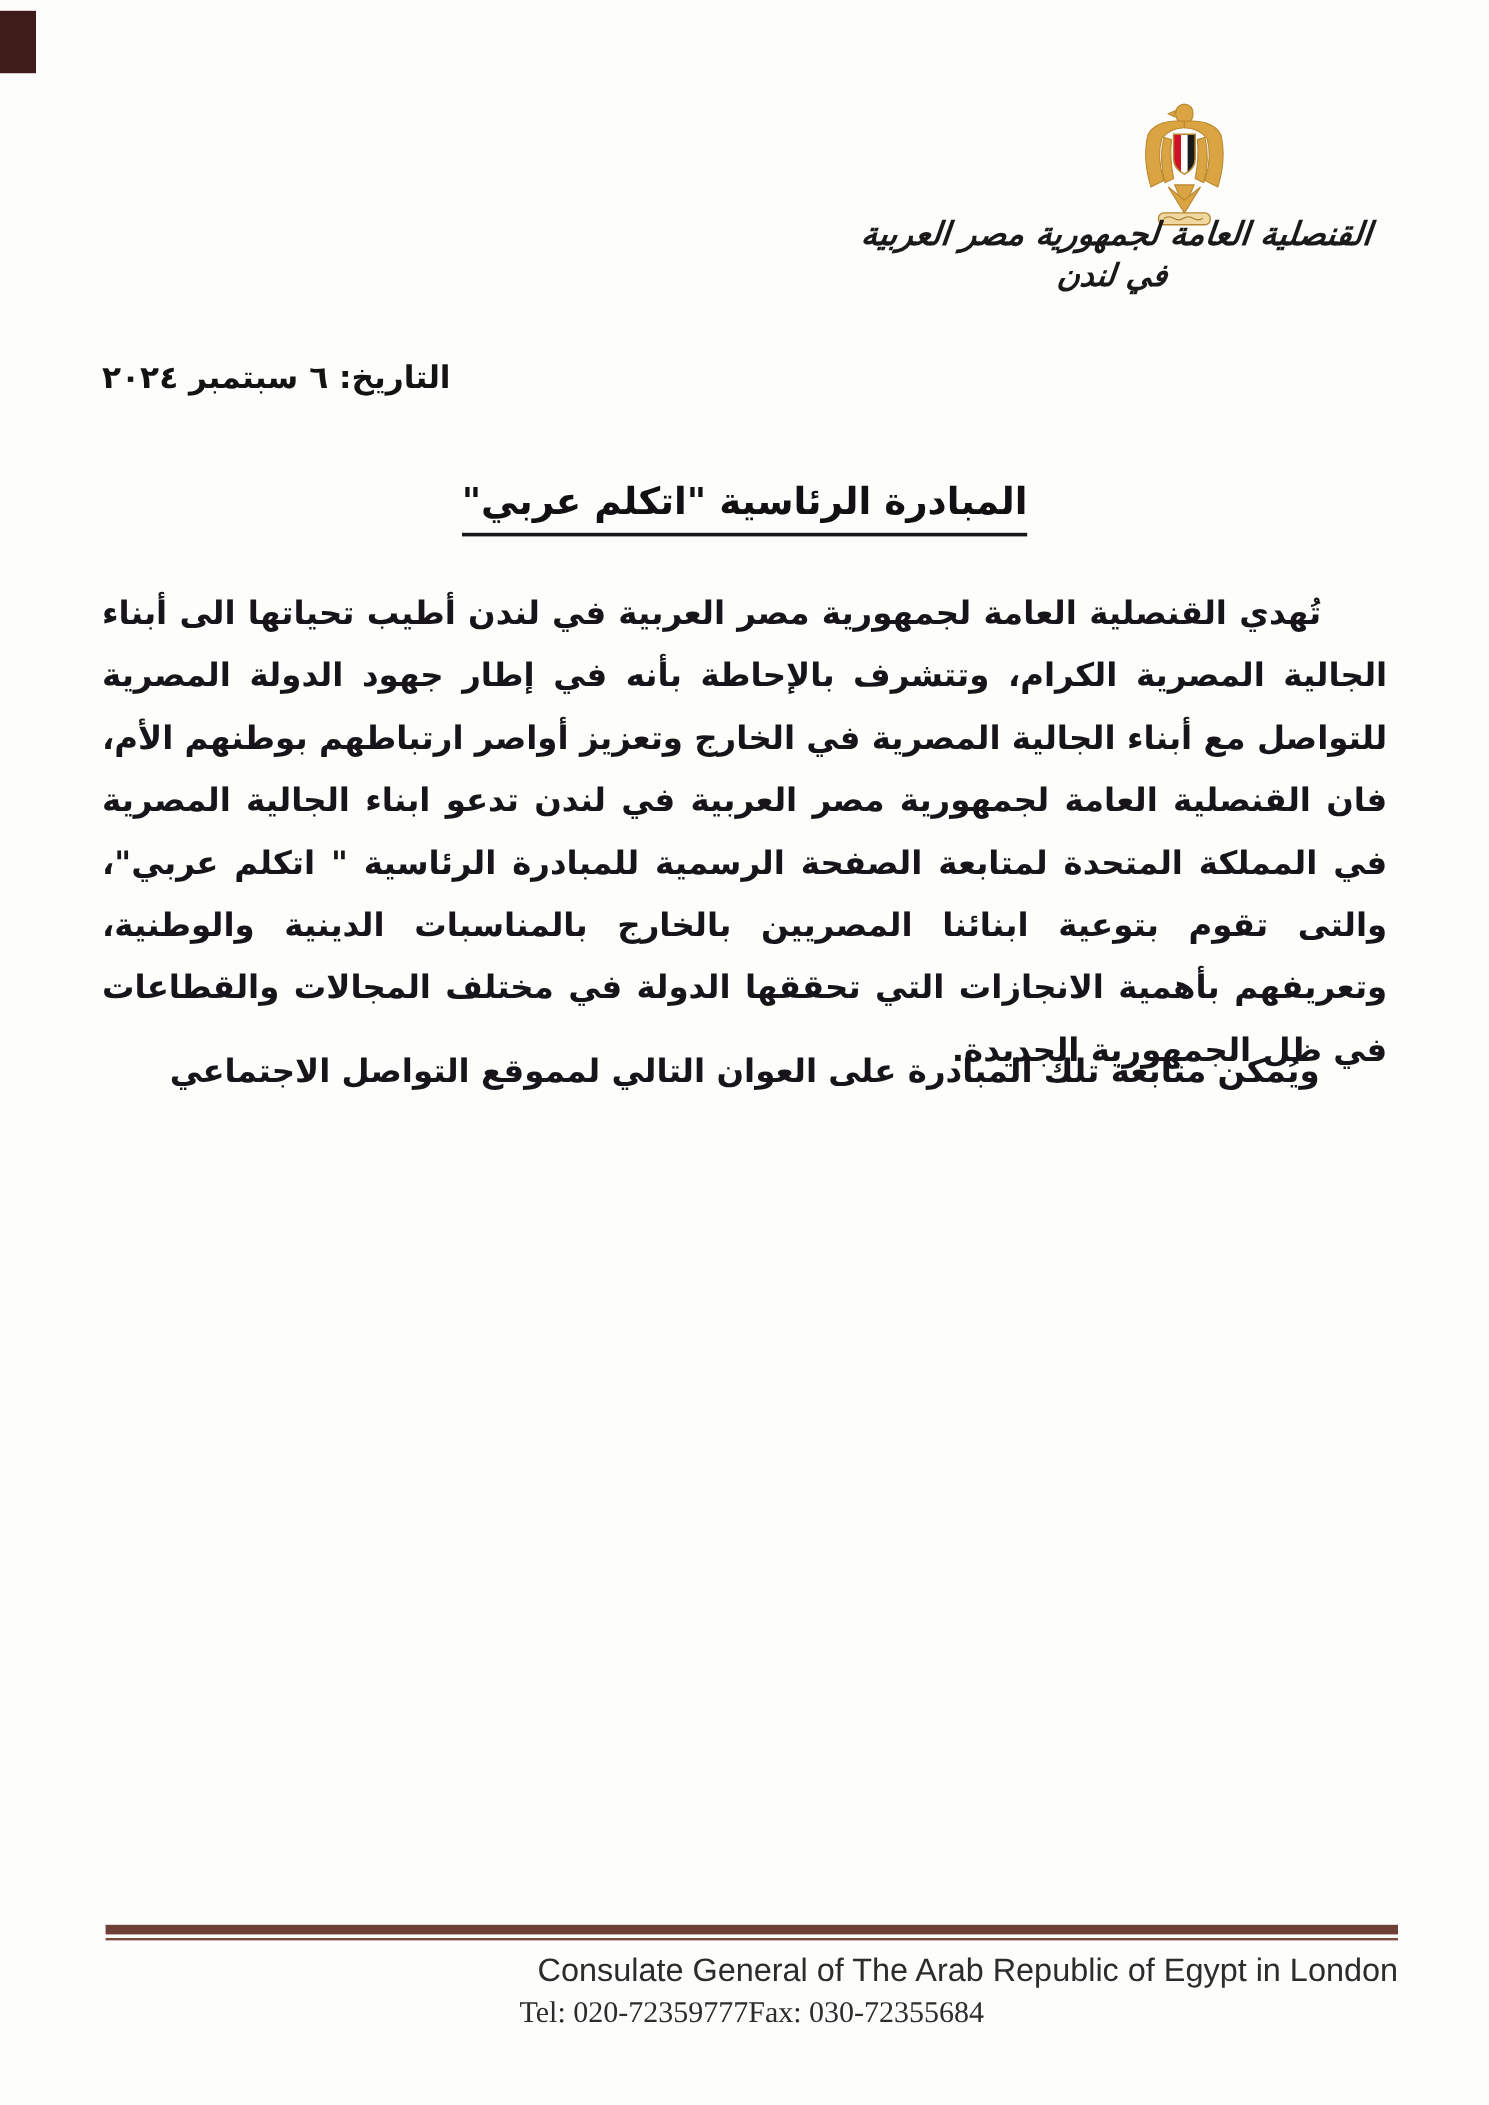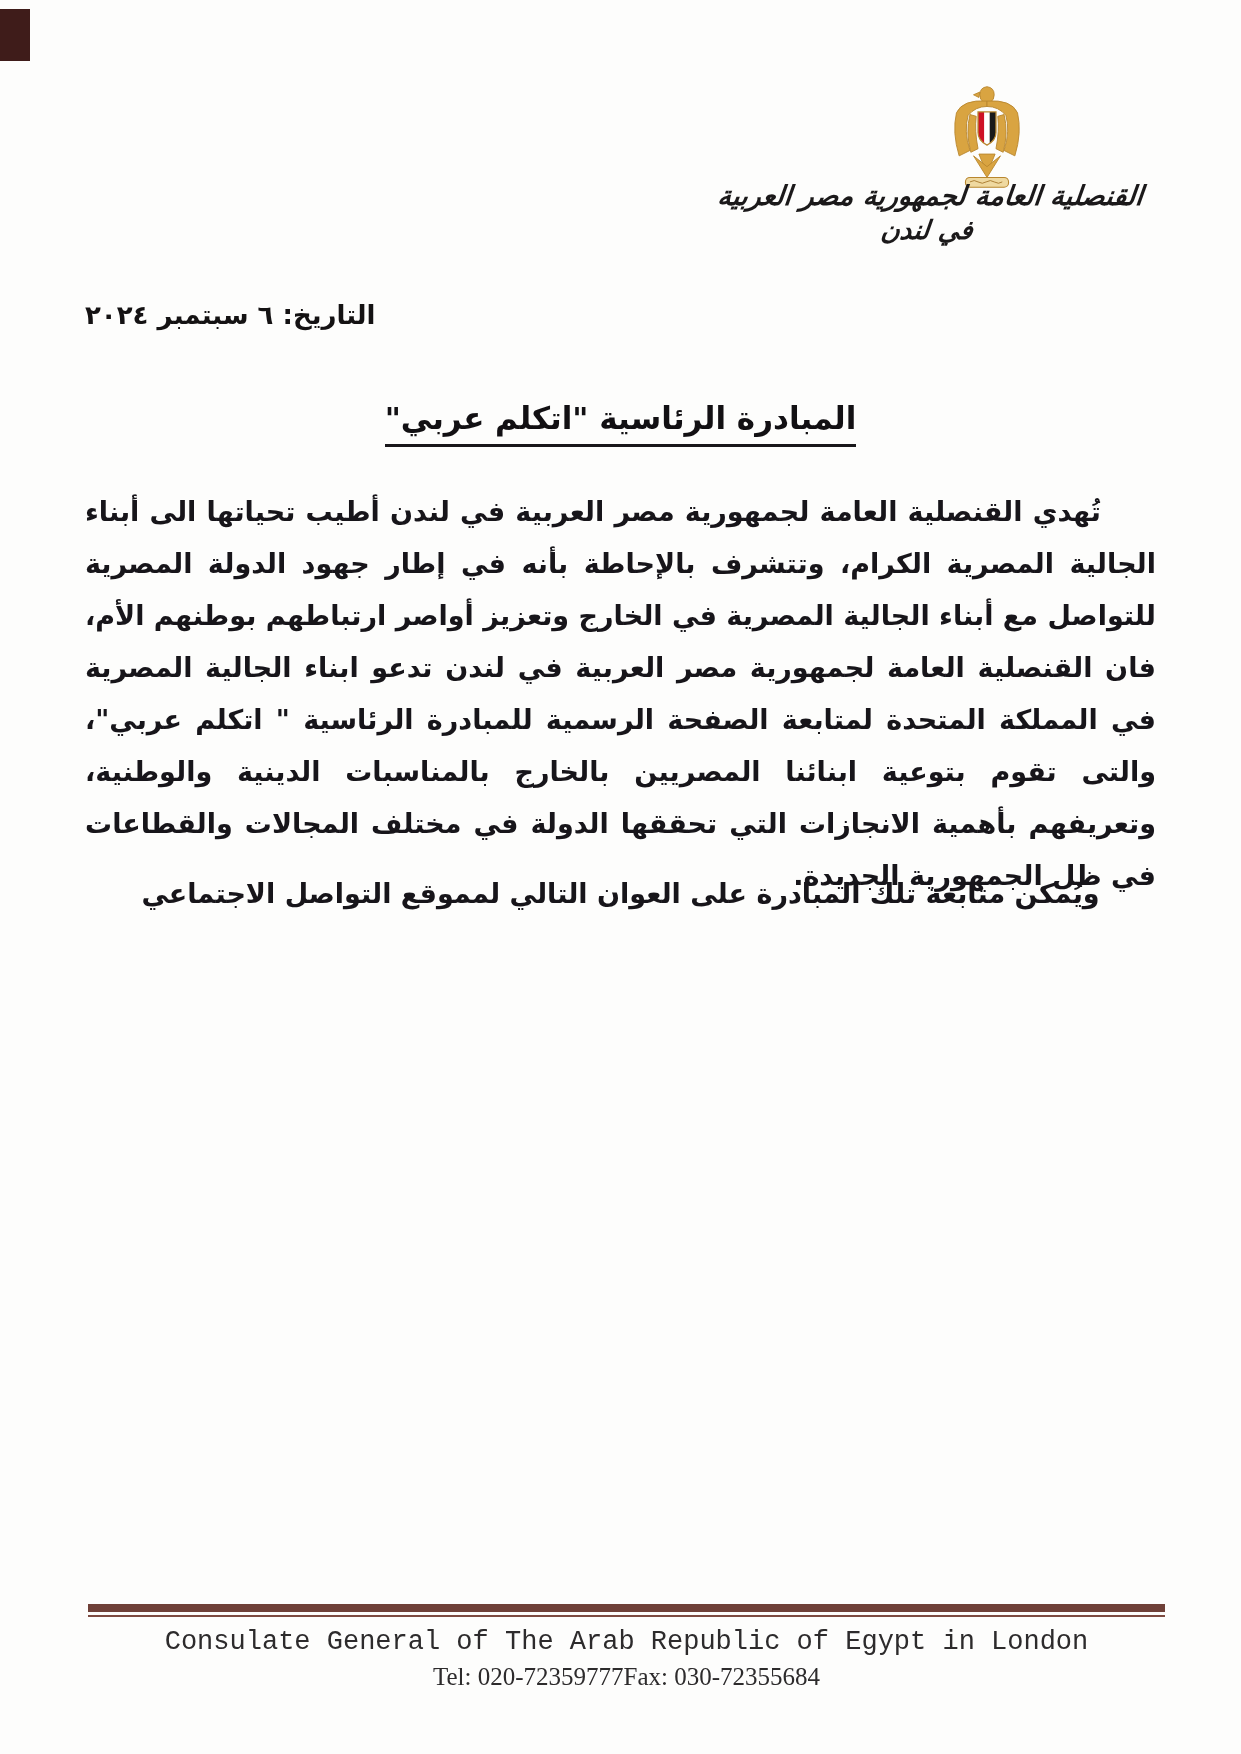--- a/index.html
+++ b/index.html
@@ -63,22 +63,22 @@
     color:#2E9FD6;
     text-decoration:underline;
     text-decoration-thickness:3px;
     text-underline-offset:6px;
   }
   .p3 { top:1076px; text-indent:55px; }
   .footer { position:absolute; left:88px; right:76px; top:1604px; }
   .rule-thick { height:8px; background:#6F4038; }
   .rule-thin  { height:2px; background:#7d4a40; margin-top:3px; }
   .footer-text {
-    font-family:Liberation Mono, monospace;
-    color:#2d2b2c; text-align:center;
+    font-family:Liberation Sans, sans-serif;
+    color:#2d2b2c; text-align:right;
   }
   .f-line1 { margin-top:10px; font-size:27px; }
   .f-line2 { margin-top:5px;  font-size:26px; }
   .telfax {
     display:flex; justify-content:center; 
     margin-top:6px; font-size:25px;
     font-family:"Liberation Serif", serif; color:#2d2b2c;
   }
 </style>
 </head>

